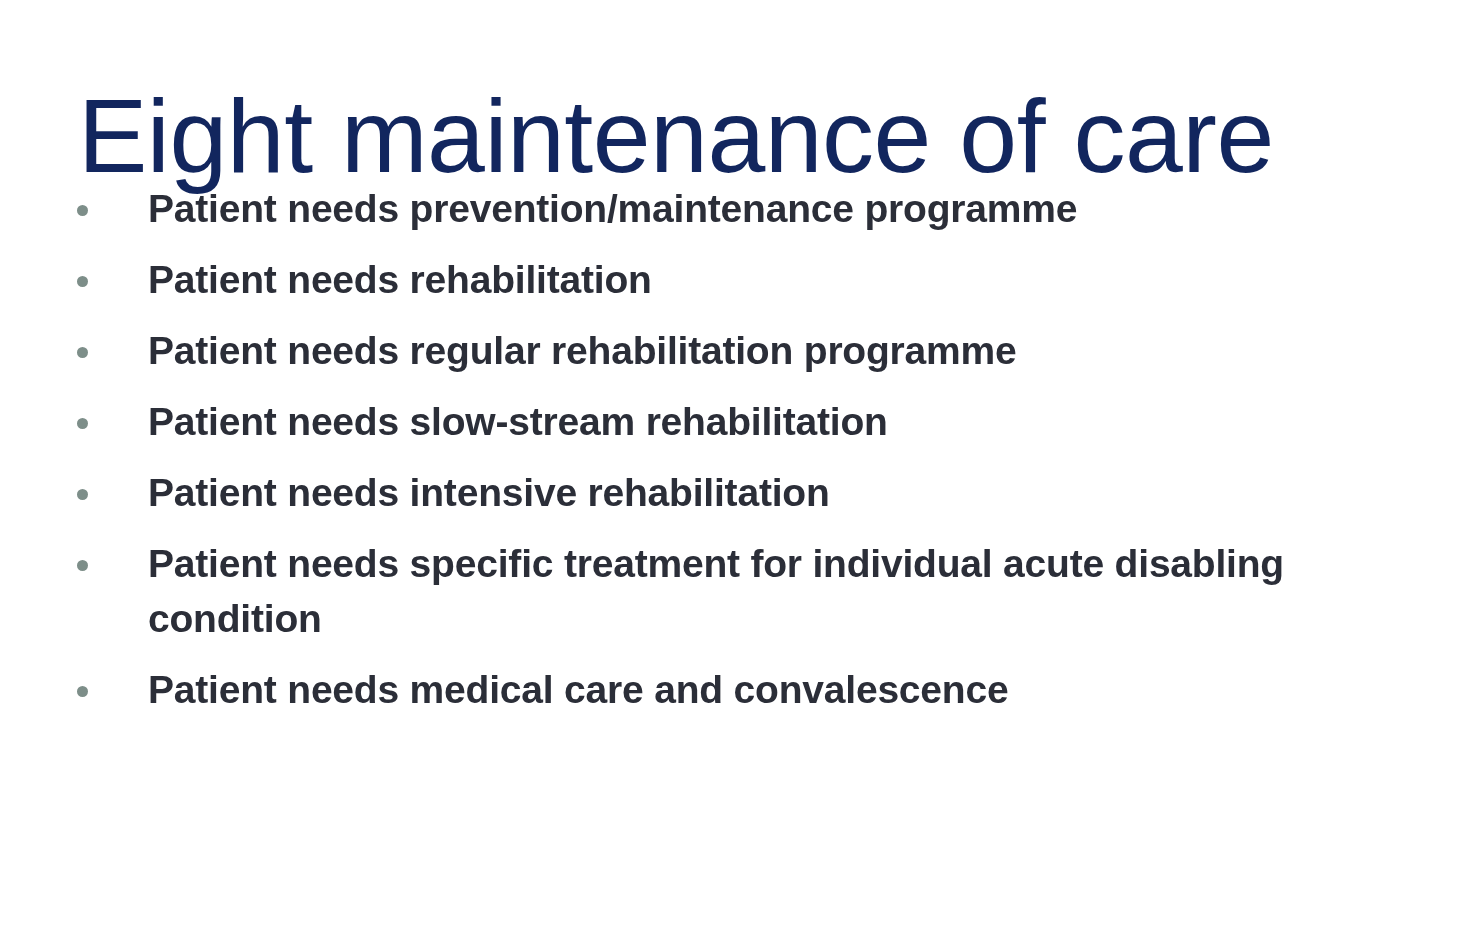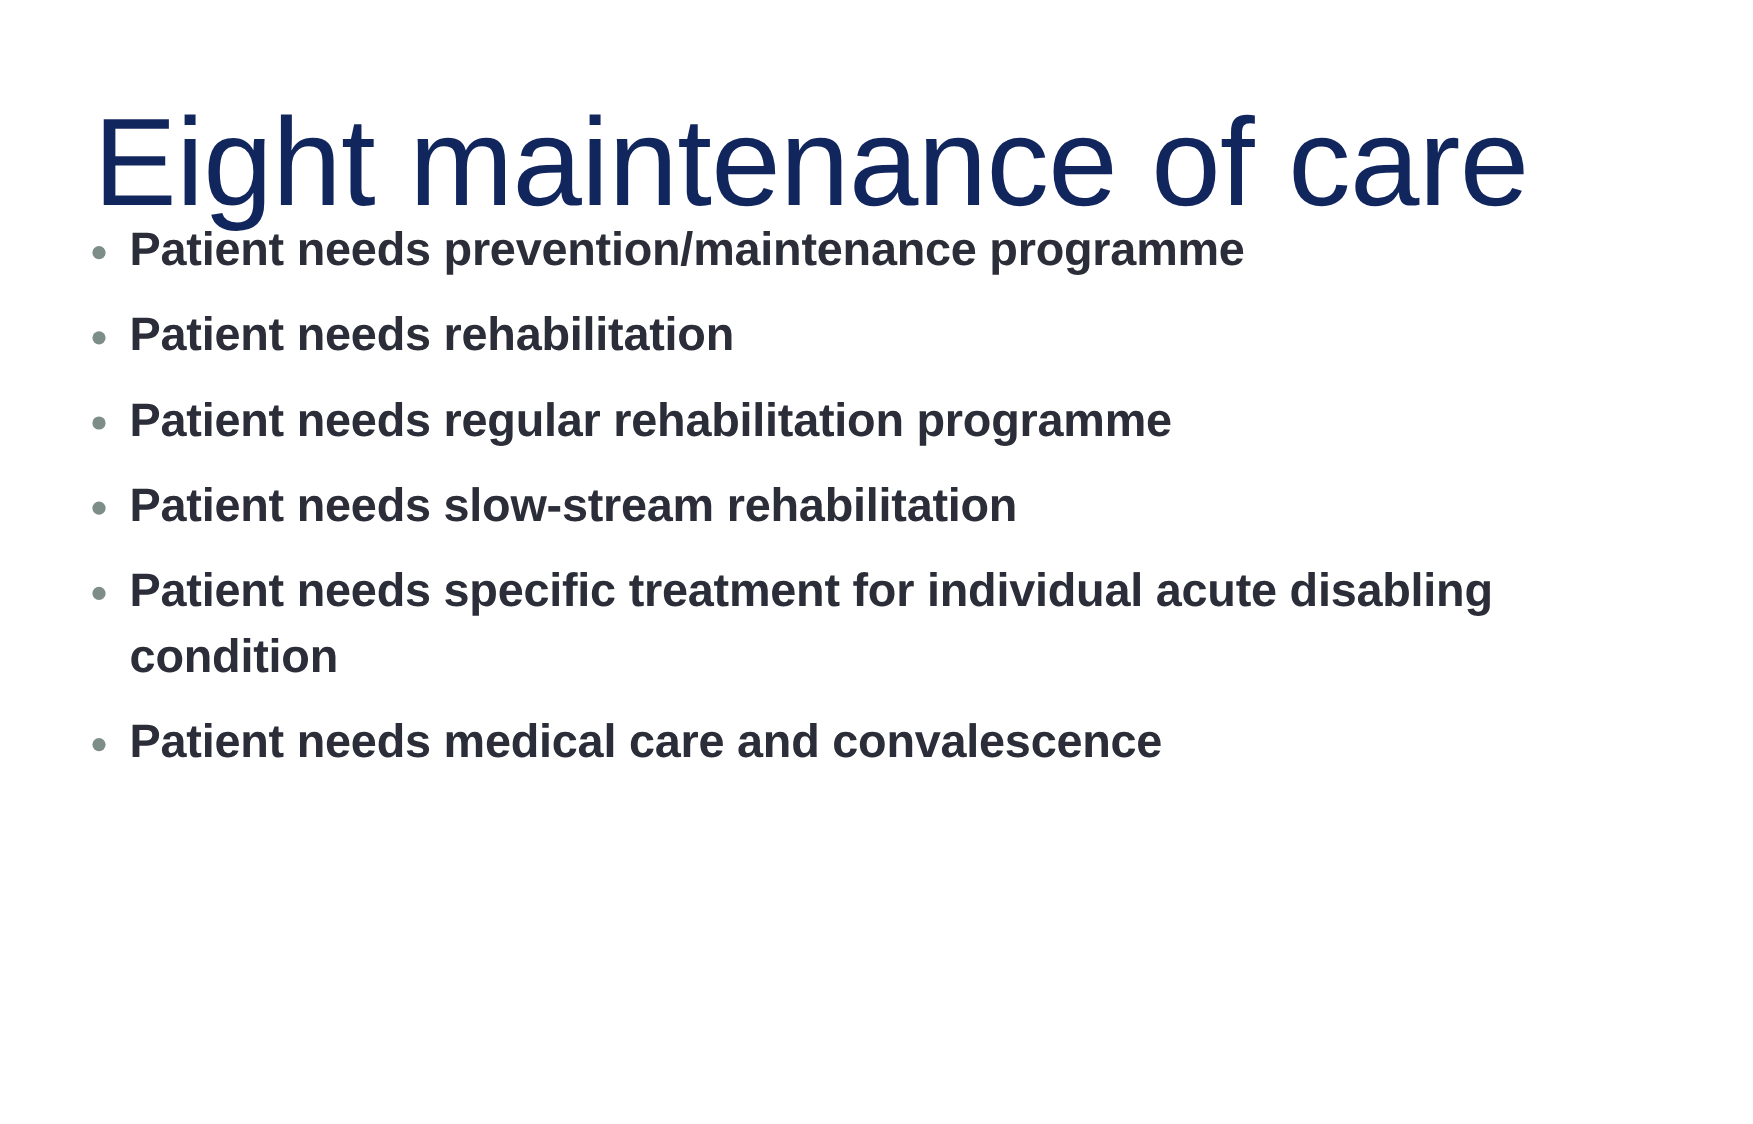--- a/index.html
+++ b/index.html
@@ -71,20 +71,21 @@
     left: 11px;
     top: 24px;
     width: 11px;
     height: 11px;
     border-radius: 50%;
     background: #7d8e89;
   }
 
   .bullet-text {
     display: block;
+    margin-left: 40px;
   }
 </style>
 </head>
 <body>
 
 <div class="slide">
 
   <h1 class="slide-title">Eight maintenance of care</h1>
 
   <ul class="bullet-list">
@@ -102,20 +103,24 @@
     <li class="bullet-item">
       <span class="bullet-dot"></span>
       <span class="bullet-text">Patient needs regular rehabilitation programme</span>
     </li>
 
     <li class="bullet-item">
       <span class="bullet-dot"></span>
       <span class="bullet-text">Patient needs slow-stream rehabilitation</span>
     </li>
 
+    <li class="bullet-item">
+      <span class="bullet-dot"></span>
+      <span class="bullet-text">Patient needs intensive rehabilitation</span>
+    </li>
 
     <li class="bullet-item">
       <span class="bullet-dot"></span>
       <span class="bullet-text">Patient needs specific treatment for individual acute disabling condition</span>
     </li>
 
     <li class="bullet-item">
       <span class="bullet-dot"></span>
       <span class="bullet-text">Patient needs medical care and convalescence</span>
     </li>

